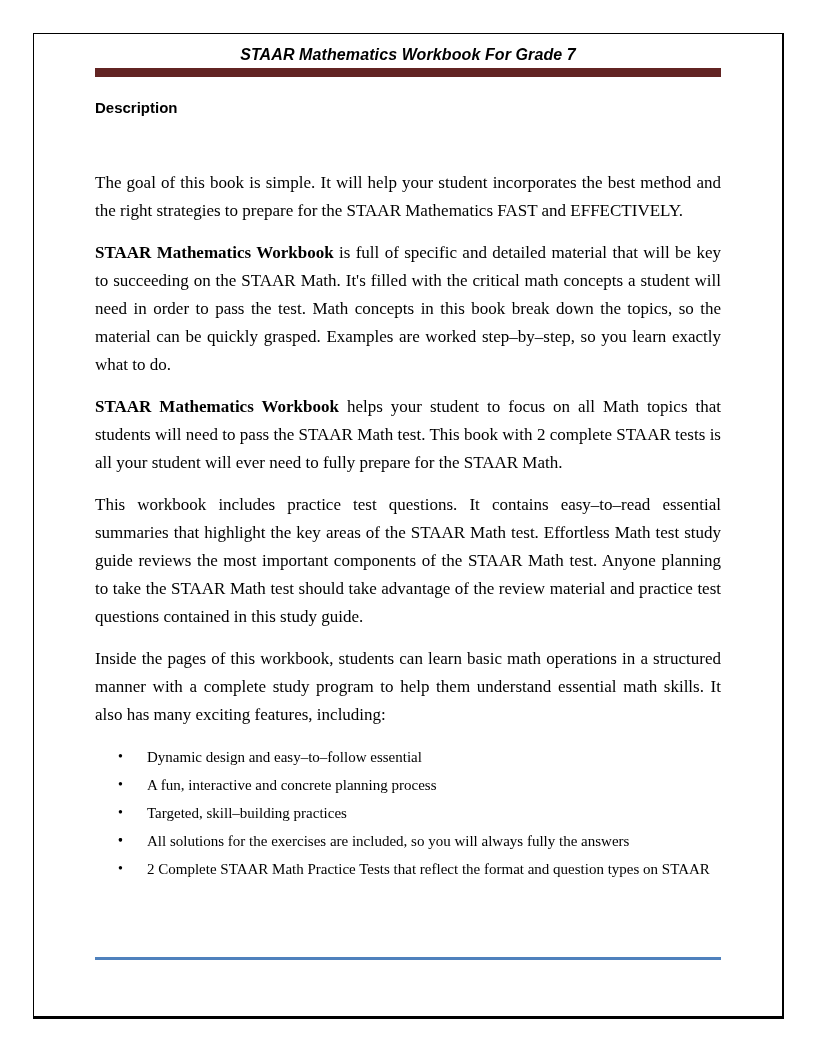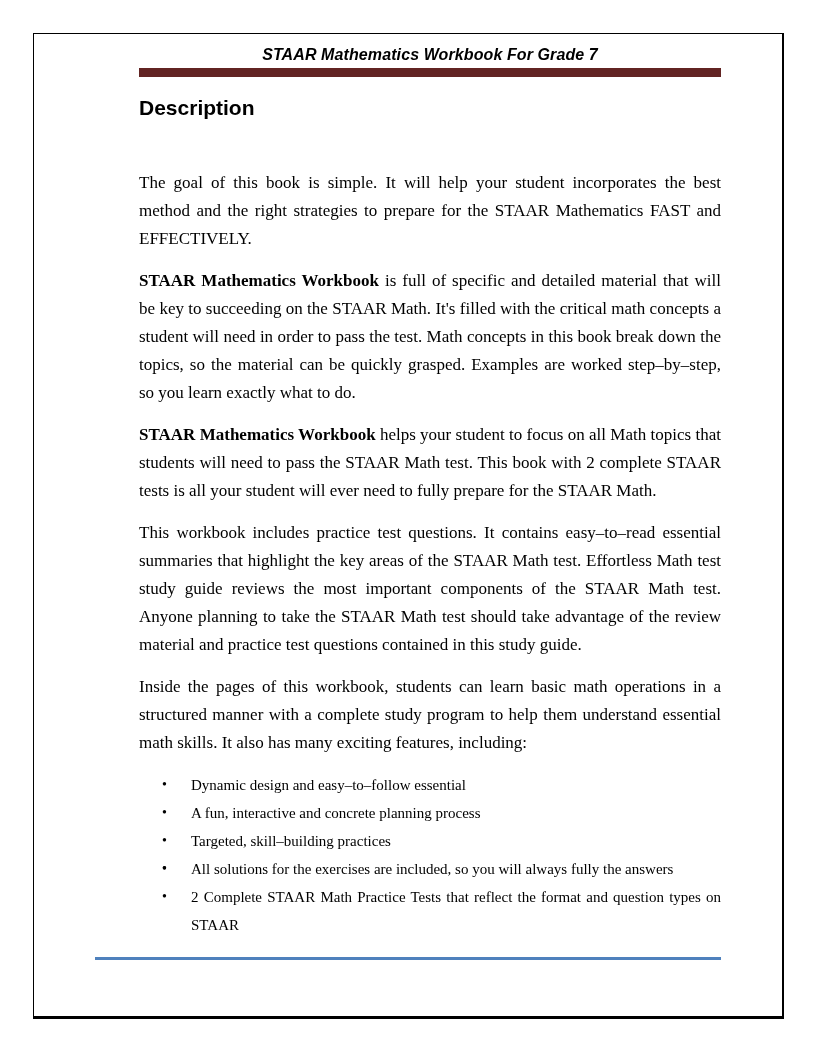--- a/index.html
+++ b/index.html
@@ -22,21 +22,20 @@
     position: absolute;
     left: 33px;
     top: 33px;
     width: 751px;
     height: 986px;
     box-sizing: border-box;
     border: 1px solid #000000;
     border-right-width: 2px;
     border-bottom-width: 3px;
     background: #ffffff;
-    padding-left: 44px;
   }
   .content {
     padding: 0 61px;
   }
   .header-title {
     margin-top: 11px;
     text-align: center;
     font-family: "Liberation Sans", sans-serif;
     font-weight: bold;
     font-style: italic;
@@ -46,21 +45,21 @@
   }
   .header-rule {
     margin-top: 4px;
     height: 9px;
     background: #622423;
   }
   .section-title {
     margin-top: 21px;
     font-family: "Liberation Sans", sans-serif;
     font-weight: bold;
-    font-size: 21px;
+    font-size: 15px;
     line-height: 20px;
   }
   .paragraphs {
     margin-top: 51px;
   }
   .para {
     margin: 0 0 14px 0;
     font-size: 17px;
     line-height: 28px;
     text-align: justify;

